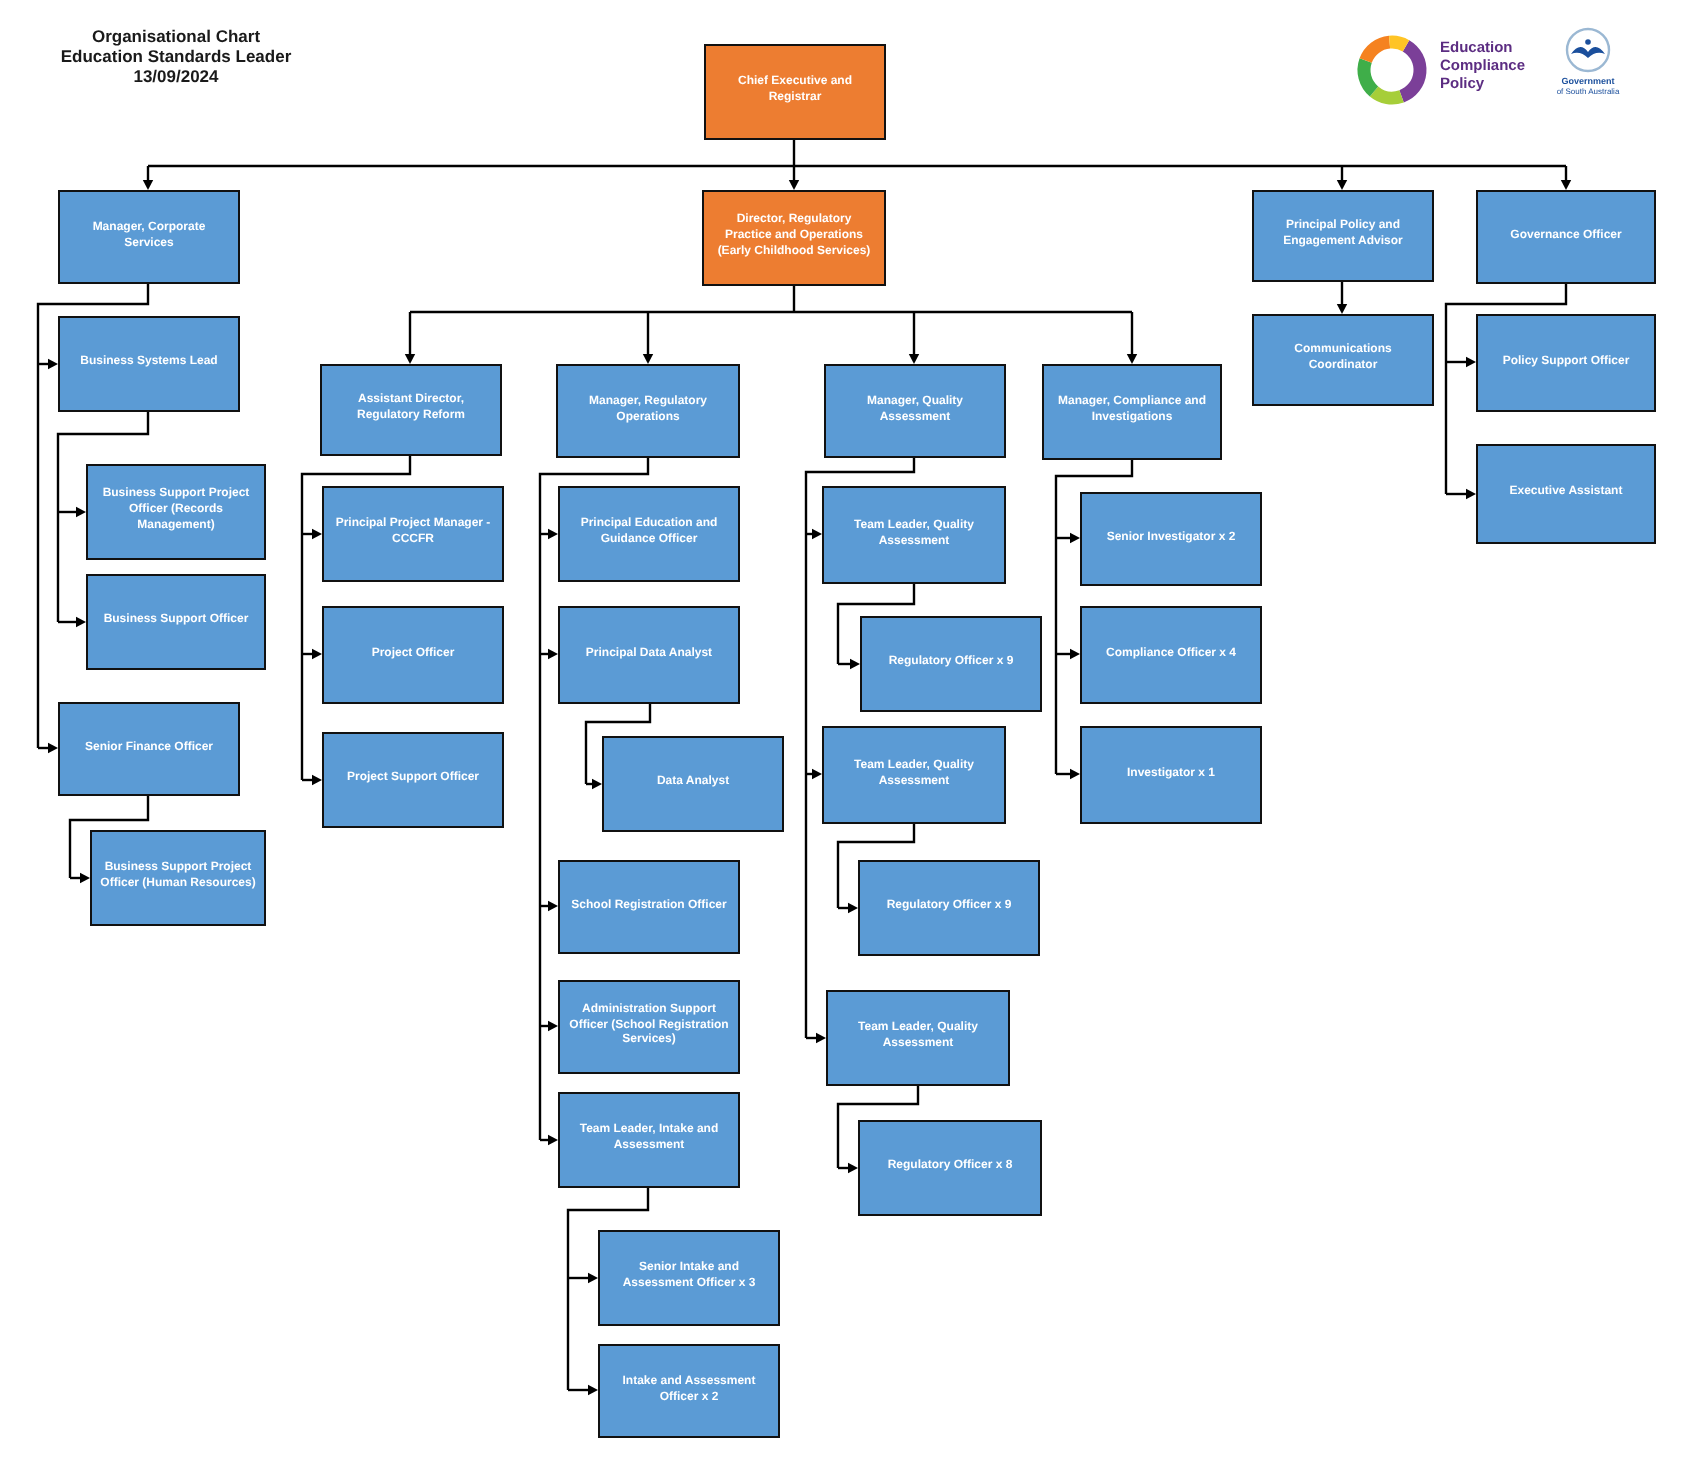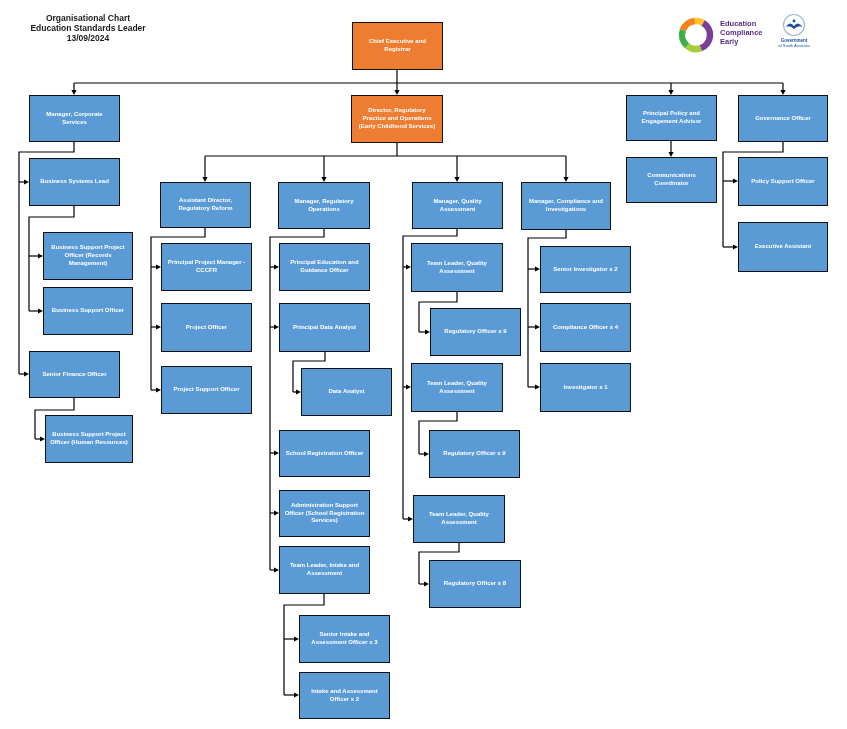--- a/index.html
+++ b/index.html
@@ -47,21 +47,21 @@
     <svg width="40" height="40" viewBox="0 0 40 40" style="position:absolute;left:0;top:2px;">
       <path d="M 27 7.88 A 14 14 0 0 1 24.79 33.16" fill="none" stroke="#7B3F98" stroke-width="6.5"></path>
       <path d="M 24.79 33.16 A 14 14 0 0 1 11 30.72" fill="none" stroke="#A6CE39" stroke-width="6.5"></path>
       <path d="M 11 30.72 A 14 14 0 0 1 6.84 15.21" fill="none" stroke="#3FAE49" stroke-width="6.5"></path>
       <path d="M 6.84 15.21 A 14 14 0 0 1 18.78 6.06" fill="none" stroke="#F58220" stroke-width="6.5"></path>
       <path d="M 18.78 6.06 A 14 14 0 0 1 27 7.88" fill="none" stroke="#FFC425" stroke-width="6.5"></path>
     </svg>
     <div class="esb-text">
       <div>Education</div>
       <div>Compliance</div>
-      <div>Early</div>
+      <div>Policy</div>
     </div>
     <svg width="24" height="24" viewBox="0 0 24 24" style="position:absolute;left:106px;top:0;">
       <circle cx="12" cy="12" r="10.5" fill="#ffffff" stroke="#9bb8d3" stroke-width="1.2"></circle>
       <path d="M 3.5 14 Q 8 7.5 12 13 Q 16 7.5 20.5 14 Q 16 12 12 16 Q 8 12 3.5 14 Z" fill="#1b4f9c"></path>
       <circle cx="12" cy="8" r="1.4" fill="#1b4f9c"></circle>
     </svg>
     <div class="sa-text">
       <div class="l1">Government</div>
       <div class="l2">of South Australia</div>
     </div>

